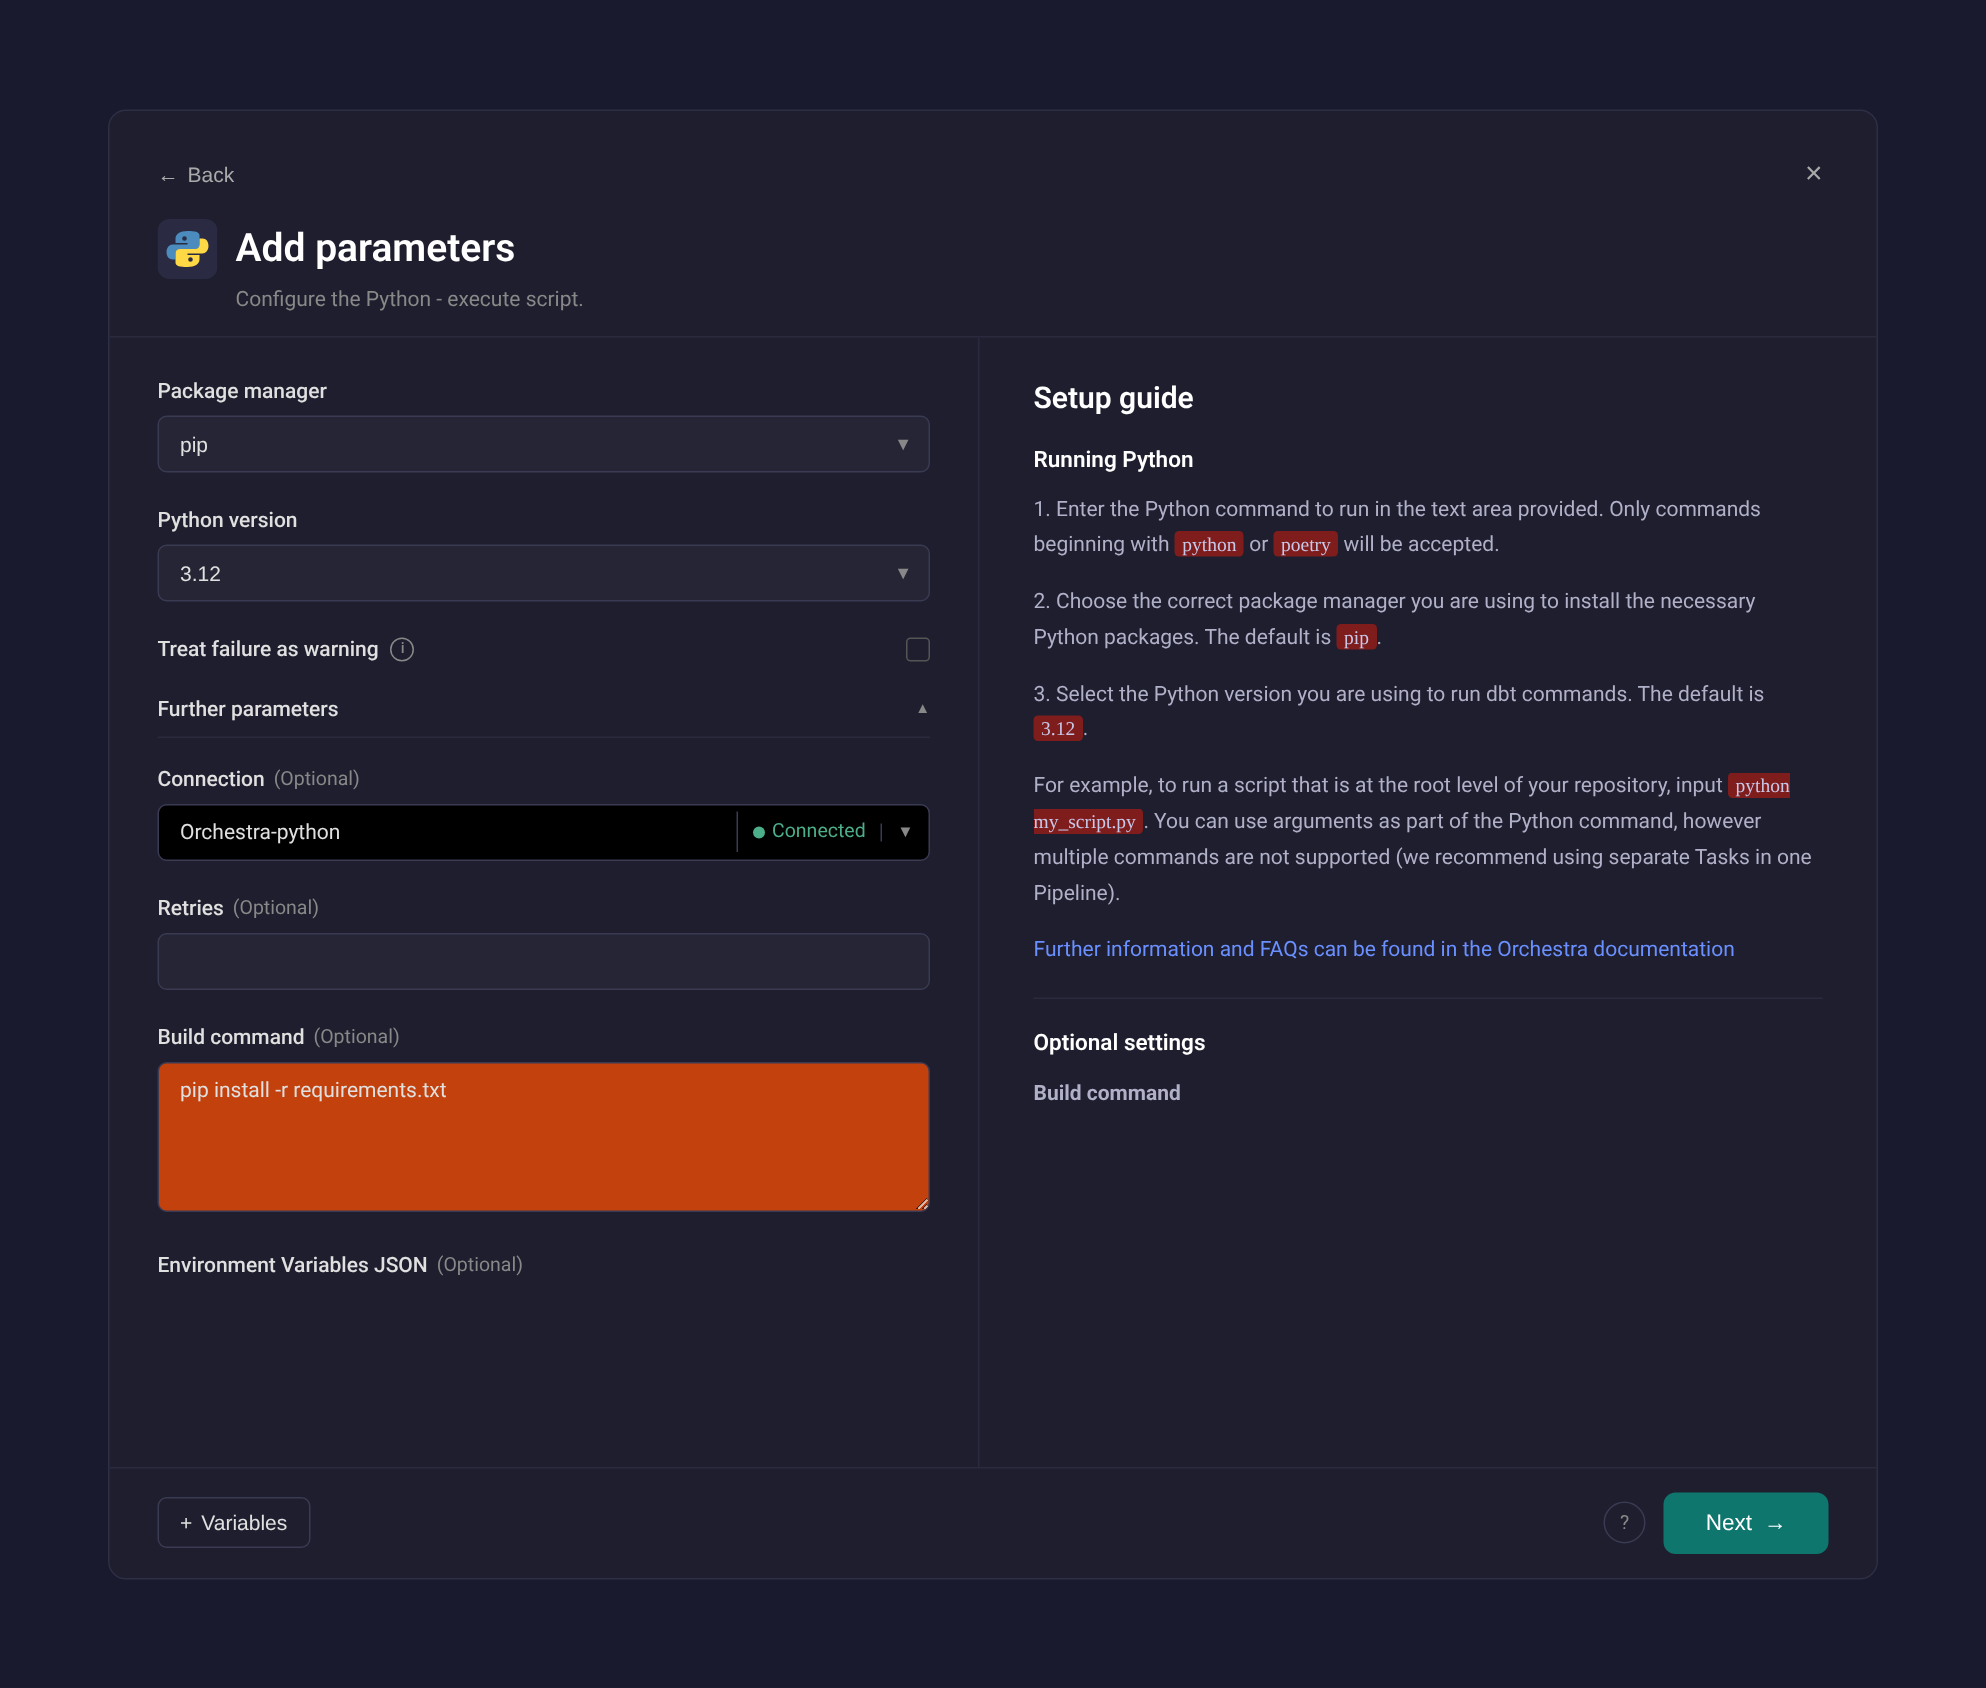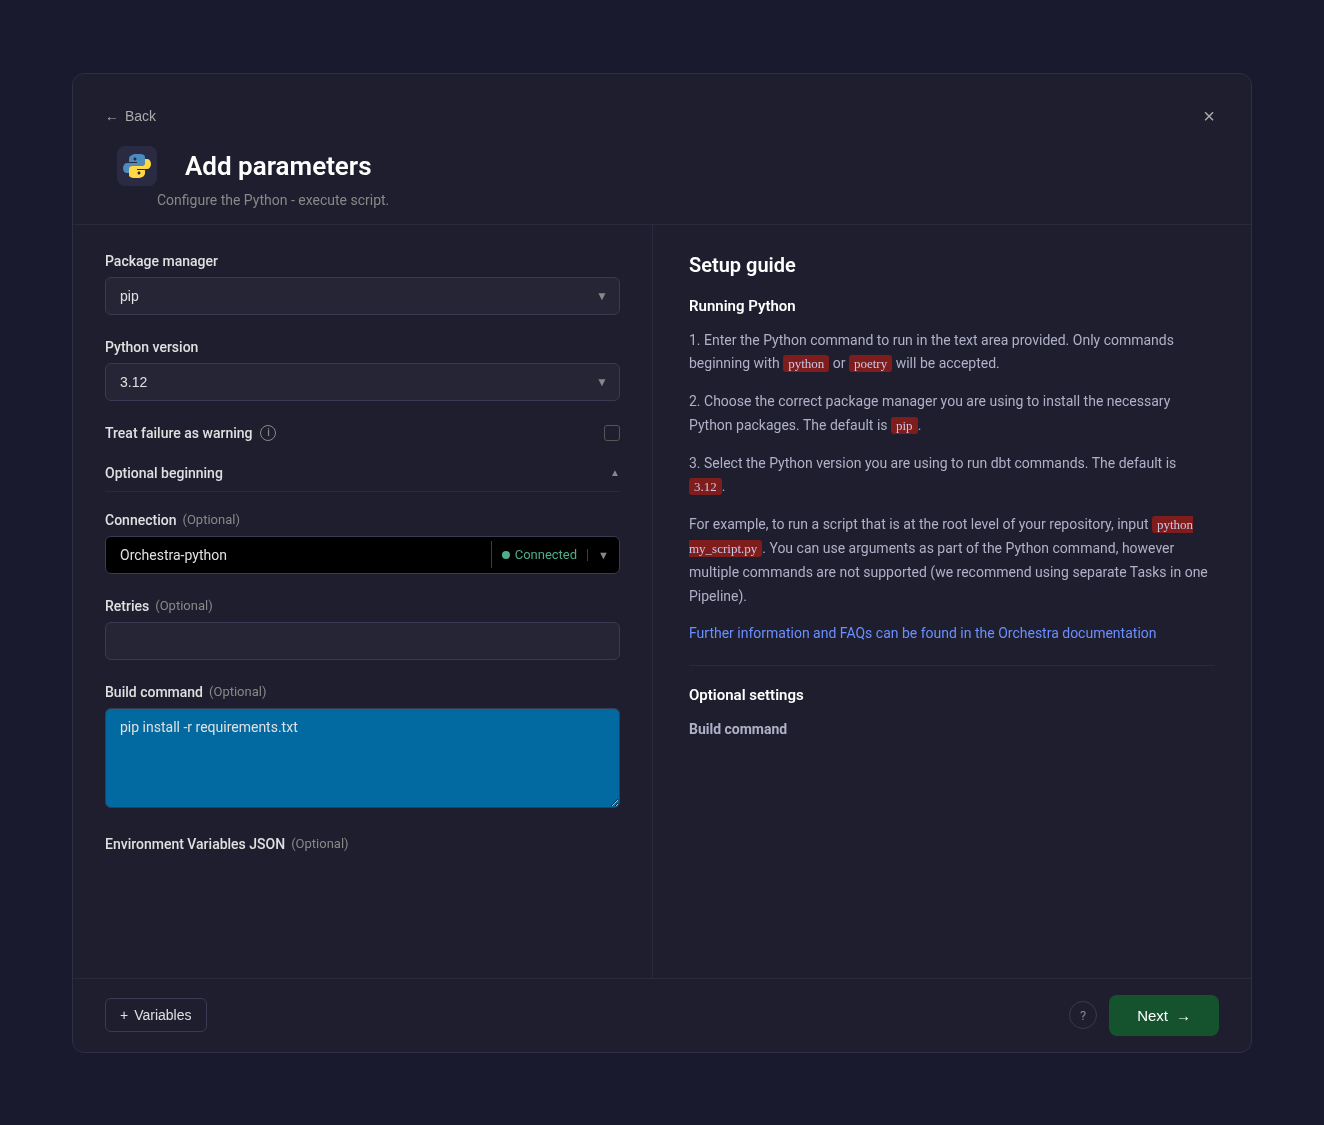--- a/index.html
+++ b/index.html
@@ -50,23 +50,22 @@
       border: none;
       color: #aaa;
       cursor: pointer;
       font-size: 20px;
       line-height: 1;
       padding: 4px;
     }
     .title-row {
       display: flex;
       align-items: center;
-      gap: 28px;
+      gap: 12px;
       margin-bottom: 6px;
-      margin-left: 12px;
     }
     .python-icon {
       width: 40px;
       height: 40px;
     }
     .page-title {
       color: #ffffff;
       font-size: 26px;
       font-weight: 600;
     }
@@ -242,21 +241,21 @@
       background: #252535;
       border: 1px solid #3a3a52;
       border-radius: 6px;
       color: #e0e0e0;
       font-size: 14px;
       padding: 10px 14px;
       outline: none;
     }
     .textarea-field {
       width: 100%;
-      background: #0369a1;
+      background: #c2410c;
       border: 1px solid #3a3a52;
       border-radius: 6px;
       color: #e0e0e0;
       font-size: 14px;
       padding: 10px 14px;
       outline: none;
       resize: both;
       min-height: 100px;
       font-family: inherit;
     }
@@ -293,21 +292,21 @@
       font-size: 13px;
       display: flex;
       align-items: center;
       justify-content: center;
       cursor: pointer;
     }
     .next-btn {
       display: flex;
       align-items: center;
       gap: 8px;
-      background: #14532d;
+      background: #0f766e;
       border: none;
       border-radius: 8px;
       color: #ffffff;
       font-size: 15px;
       font-weight: 500;
       padding: 12px 28px;
       cursor: pointer;
     }
 
     
@@ -412,21 +411,21 @@
 
       <div class="checkbox-row">
         <div class="checkbox-label-group">
           <span>Treat failure as warning</span>
           <span class="info-icon">i</span>
         </div>
         <input type="checkbox" class="checkbox" style="">
       </div>
 
       <div class="section-divider">
-        <span>Optional beginning</span>
+        <span>Further parameters</span>
         <span class="collapse-icon">▲</span>
       </div>
 
       <div class="field-group">
         <div class="field-label">
           <span>Connection</span>
           <span class="optional">(Optional)</span>
         </div>
         <div class="connection-field">
           <span class="connection-value">Orchestra-python</span>

